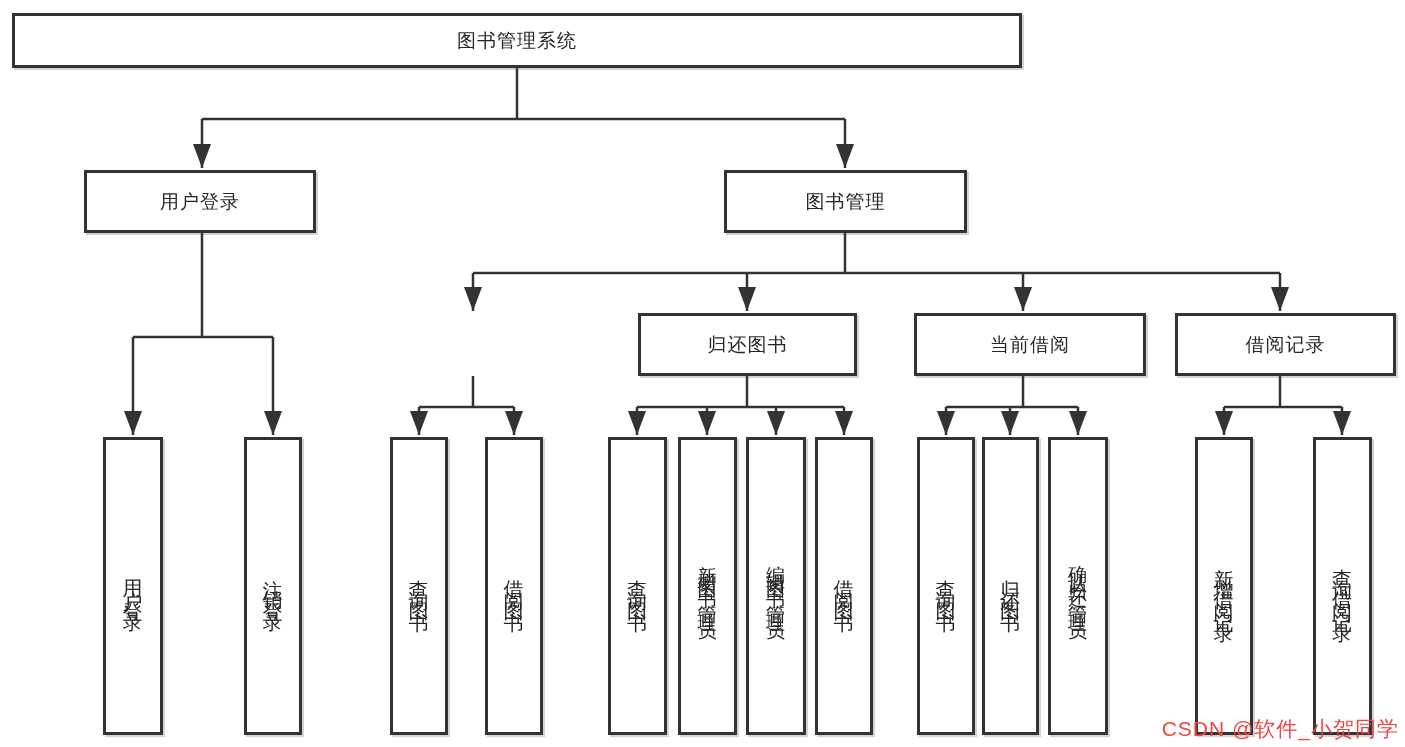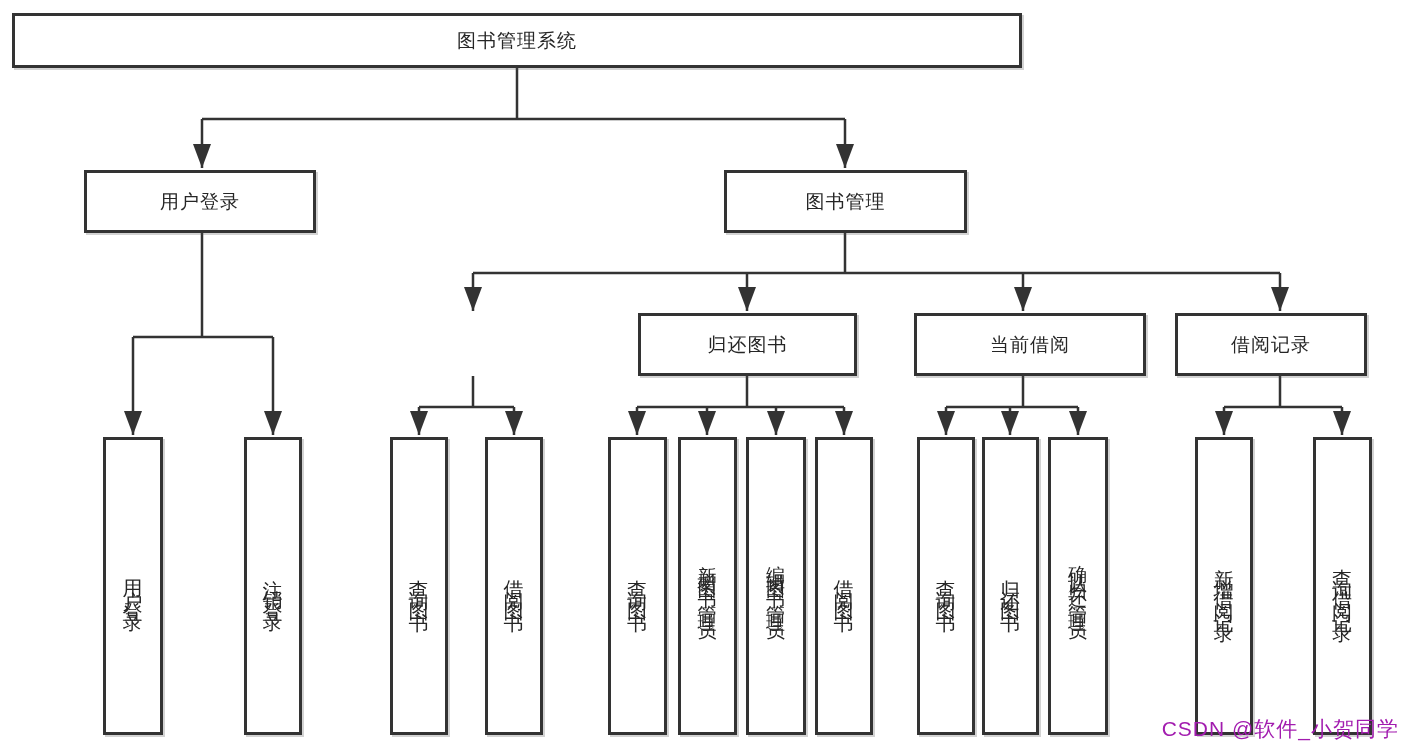--- a/index.html
+++ b/index.html
@@ -51,41 +51,41 @@
     font-size: 19px;
     letter-spacing: 8px;
   }
   
   .b-root      { left: 12px;   top: 13px;  width: 1010px; height: 55px; }
   .b-userlogin { left: 84px;   top: 170px; width: 232px;  height: 63px; }
   .b-bookmgmt  { left: 724px;  top: 170px; width: 243px;  height: 63px; }
   .b-newrec    { left: 364px;  top: 313px; width: 219px;  height: 63px; }
   .b-borrow    { left: 638px;  top: 313px; width: 219px;  height: 63px; }
   .b-current   { left: 914px;  top: 313px; width: 232px;  height: 63px; }
-  .b-records   { left: 1175px; top: 313px; width: 192px;  height: 63px; }
+  .b-records   { left: 1175px; top: 313px; width: 221px;  height: 63px; }
   .leaf        { top: 437px; height: 298px; }
   .l1  { left: 103px;  width: 60px; }
   .l2  { left: 244px;  width: 58px; }
   .l3  { left: 390px;  width: 58px; }
   .l4  { left: 485px;  width: 58px; }
   .l5  { left: 608px;  width: 59px; }
   .l6  { left: 678px;  width: 59px; }
   .l7  { left: 746px;  width: 60px; }
   .l8  { left: 815px;  width: 58px; }
   .l9  { left: 917px;  width: 58px; }
   .l10 { left: 982px;  width: 57px; }
   .l11 { left: 1048px; width: 60px; }
   .l12 { left: 1195px; width: 58px; }
   .l13 { left: 1313px; width: 59px; }
   .watermark {
     position: absolute;
     right: 6px;
     top: 715px;
     font-size: 21px;
-    color: #a21caf;
+    color: #ef4444;
     letter-spacing: 1px;
     z-index: 5;
     white-space: nowrap;
   }
 </style>
 </head>
 <body>
 
 <div class="canvas">
 

